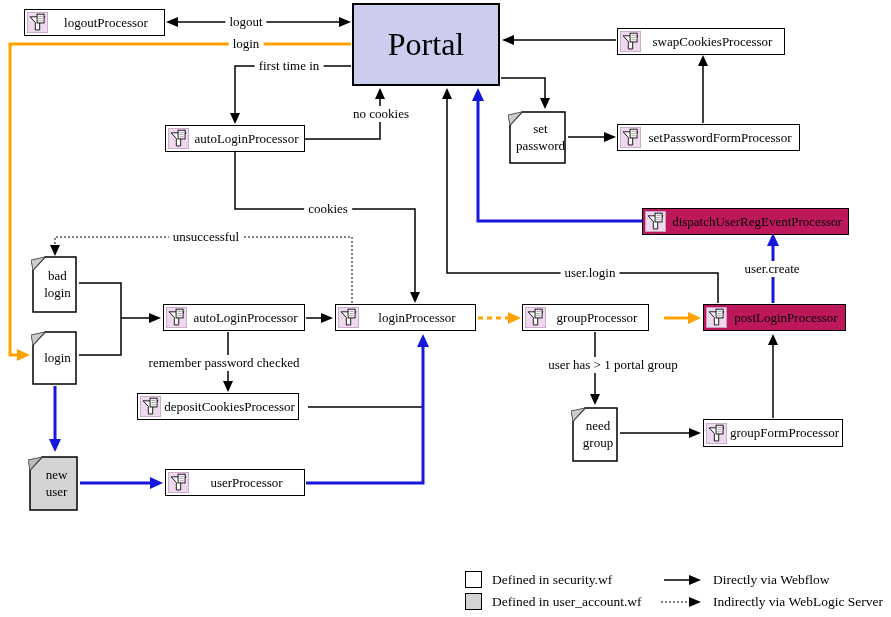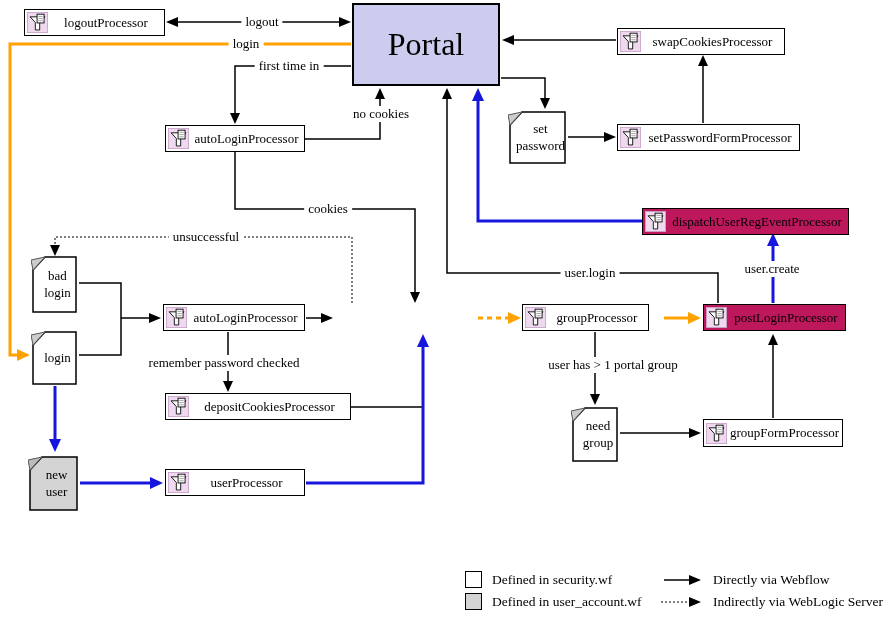--- a/index.html
+++ b/index.html
@@ -194,33 +194,39 @@
         <use href="#picon"></use>
       </svg>
     <span class="plabel">dispatchUserRegEventProcessor</span>
   </div>
   <div class="proc" style="left:163px;top:304px;width:142px;">
     <svg class="picon">
         <use href="#picon"></use>
       </svg>
     <span class="plabel">autoLoginProcessor</span>
   </div>
+  <div class="proc" style="left:335px;top:304px;width:141px;">
+    <svg class="picon">
+        <use href="#picon"></use>
+      </svg>
+    <span class="plabel">loginProcessor</span>
+  </div>
   <div class="proc" style="left:522px;top:304px;width:127px;">
     <svg class="picon">
         <use href="#picon"></use>
       </svg>
     <span class="plabel">groupProcessor</span>
   </div>
   <div class="proc gray" style="left:703px;top:304px;width:143px;">
     <svg class="picon">
         <use href="#picon"></use>
       </svg>
     <span class="plabel">postLoginProcessor</span>
   </div>
-  <div class="proc" style="left:137px;top:393px;width:186px;margin-left:28px;">
+  <div class="proc" style="left:137px;top:393px;width:162px;">
     <svg class="picon">
         <use href="#picon"></use>
       </svg>
     <span class="plabel">depositCookiesProcessor</span>
   </div>
   <div class="proc" style="left:703px;top:419px;width:140px;height:28px;">
     <svg class="picon">
         <use href="#picon"></use>
       </svg>
     <span class="plabel">groupFormProcessor</span>
@@ -265,21 +271,21 @@
   </div>
   <div class="doc" style="left:28px;top:455px;width:51px;height:57px;">
     <svg width="51" height="57">
       <polygon points="14,2 49,2 49,55 2,55 2,15" fill="#D4D4D4" stroke="#000" stroke-width="1.5"></polygon>
       <polygon points="14,2 2,15 0,5" fill="#BBB" stroke="#555"></polygon>
     </svg>
     <span class="doc-label">new
 user</span>
   </div>
 
-  <div class="elabel" style="left:246px;top:22px;margin-left:16px;">logout</div>
+  <div class="elabel" style="left:246px;top:22px;">logout</div>
   <div class="elabel" style="left:246px;top:44px;">login</div>
   <div class="elabel" style="left:289px;top:66px;">first time in</div>
   <div class="elabel" style="left:381px;top:114px;">no cookies</div>
   <div class="elabel" style="left:328px;top:209px;">cookies</div>
   <div class="elabel" style="left:206px;top:237px;">unsuccessful</div>
   <div class="elabel" style="left:590px;top:273px;">user.login</div>
   <div class="elabel" style="left:772px;top:269px;">user.create</div>
   <div class="elabel" style="left:224px;top:363px;">remember password checked</div>
   <div class="elabel" style="left:613px;top:365px;">user has &gt; 1 portal group</div>
 

